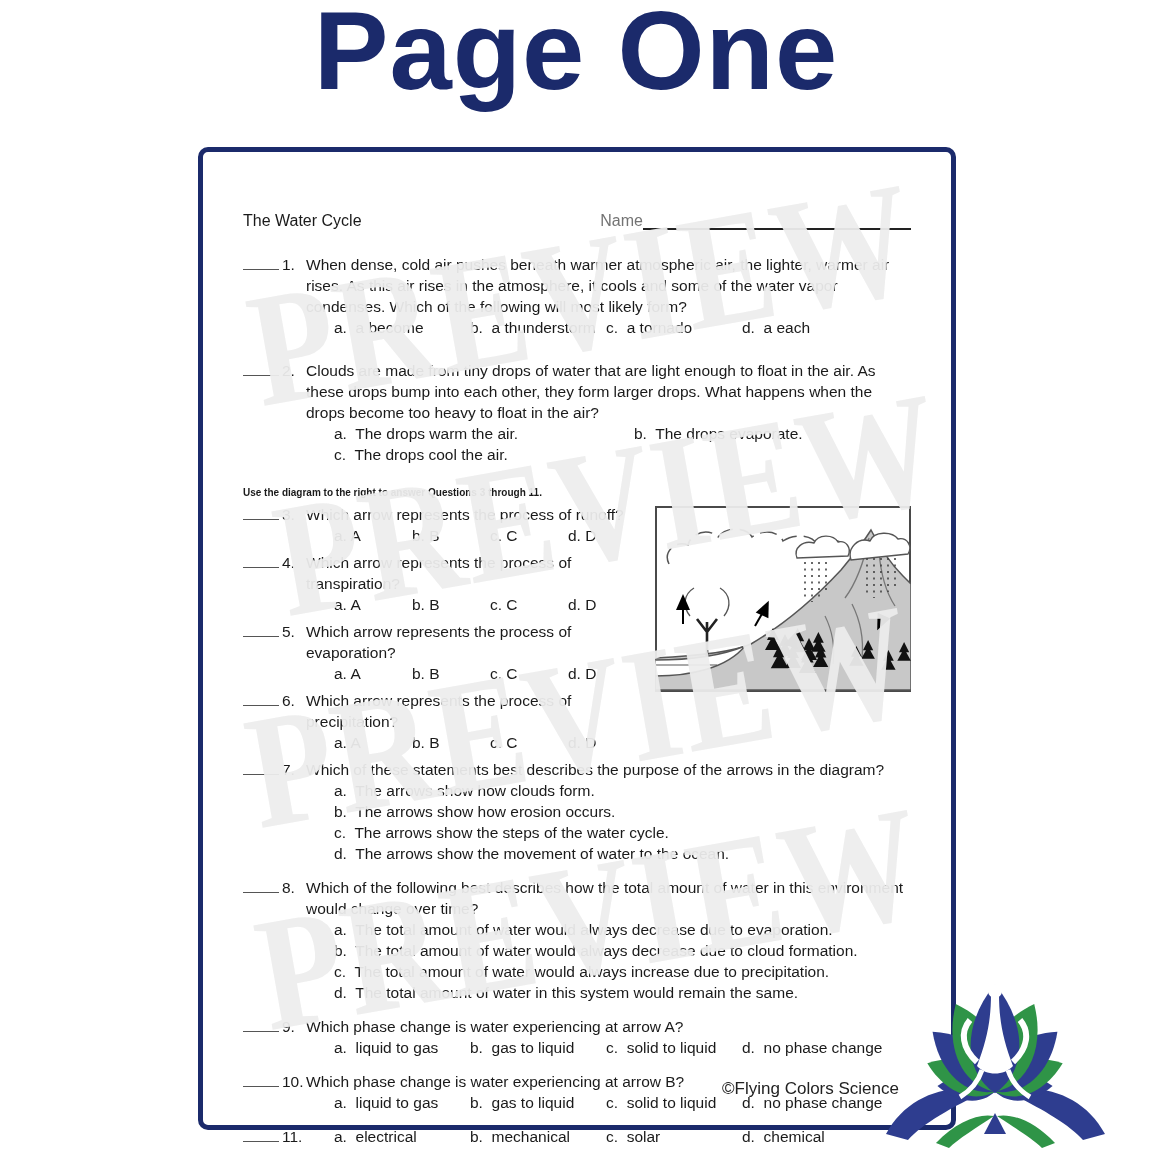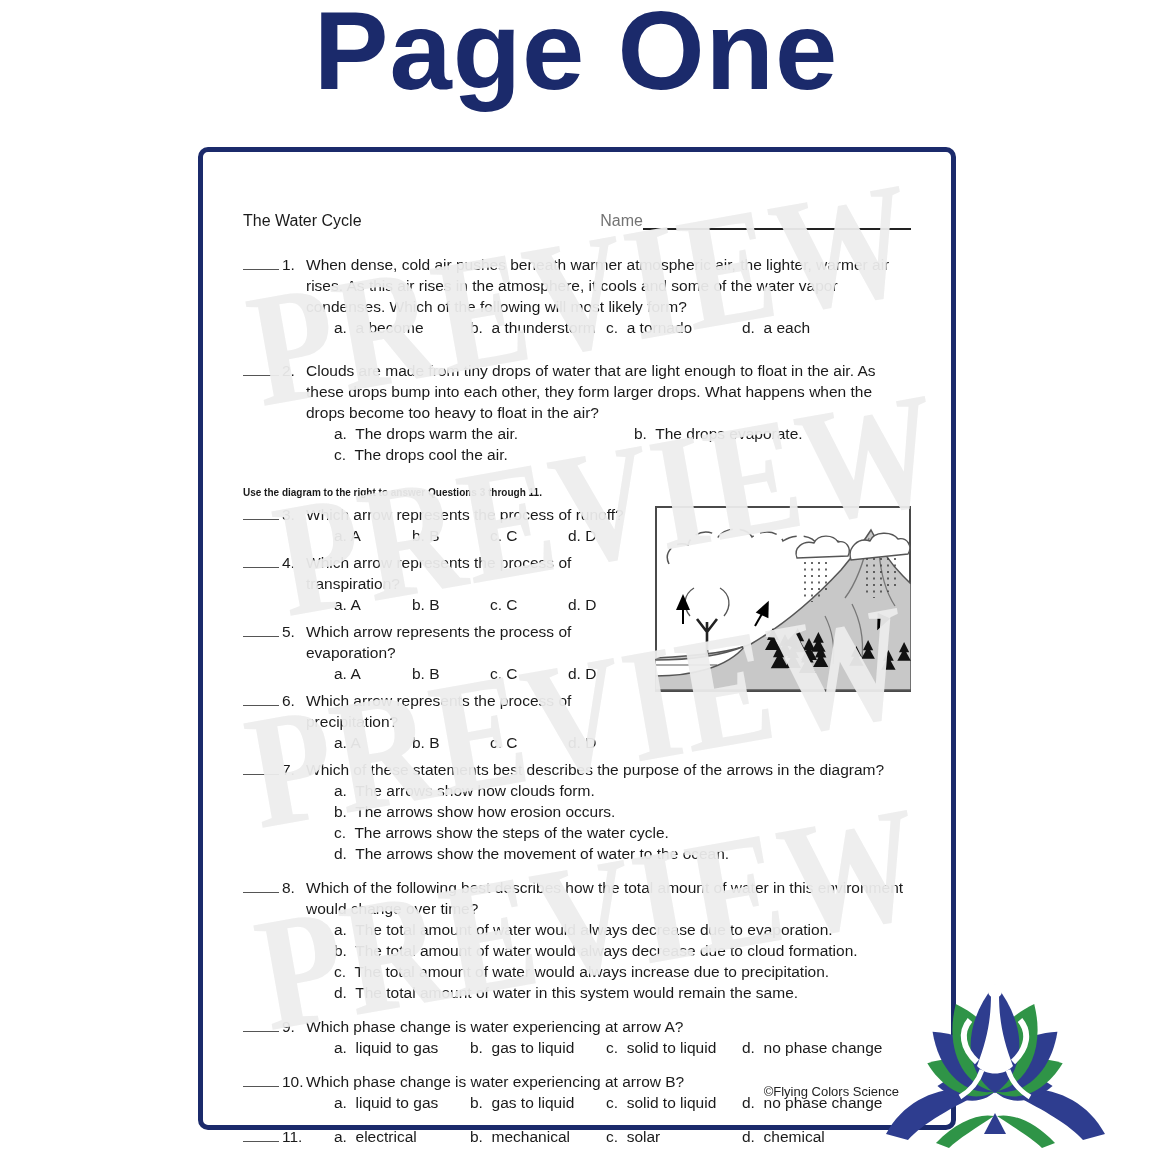--- a/index.html
+++ b/index.html
@@ -36,21 +36,21 @@
   .opts.inline .opt{display:inline-block;width:78px;}
   .opts.inline .opt:last-child{width:auto;}
   .opts.wide .opt{display:inline-block;width:136px;}
   .opts.wide .opt:last-child{width:auto;}
   .opts.stacked .opt{display:block;}
   .opts.twocol{display:grid;grid-template-columns:300px auto;}
   .instruction{font-size:10px;font-weight:bold;color:#1a1a1a;margin:2px 0 6px 0;}
   .mid-row{display:flex;align-items:flex-start;}
   .mid-left{flex:1;padding-right:8px;}
   .diagram-box{flex:none;margin-top:2px;}
-  .copyright{position:absolute;right:52px;bottom:26px;font-size:13px;color:#222;}
+  .copyright{position:absolute;right:52px;bottom:26px;font-size:17px;color:#222;}
   
   .wm{
     position:absolute;z-index:3;pointer-events:none;white-space:nowrap;
     font-family:"Liberation Serif",serif;font-weight:bold;font-size:162px;line-height:1;
     color:#ededed;opacity:.94;transform-origin:left center;
     transform:rotate(-10deg) scaleX(.85);letter-spacing:2px;
   }
   .wm1{left:252px;top:272px;}
   .wm2{left:278px;top:482px;}
   .wm3{left:250px;top:694px;}

